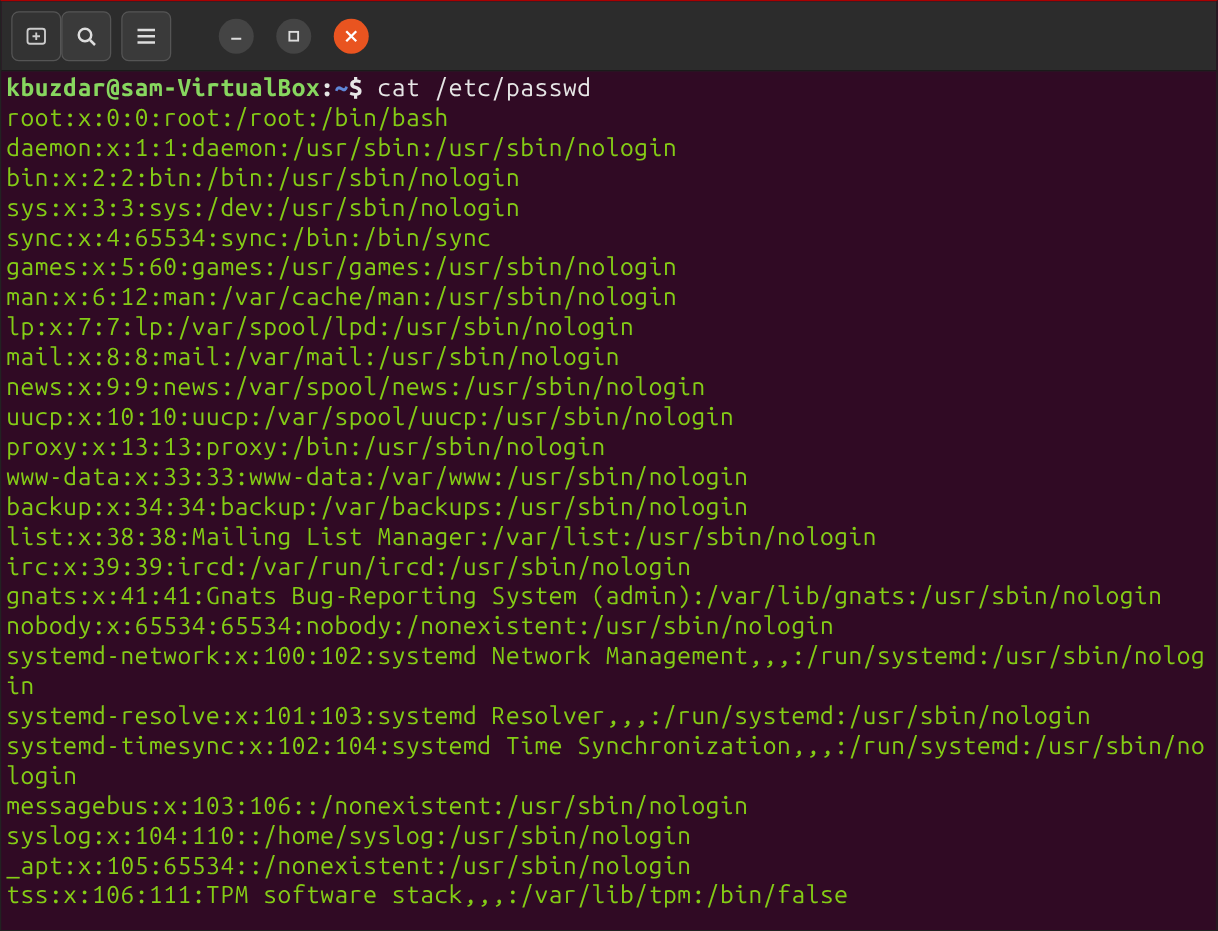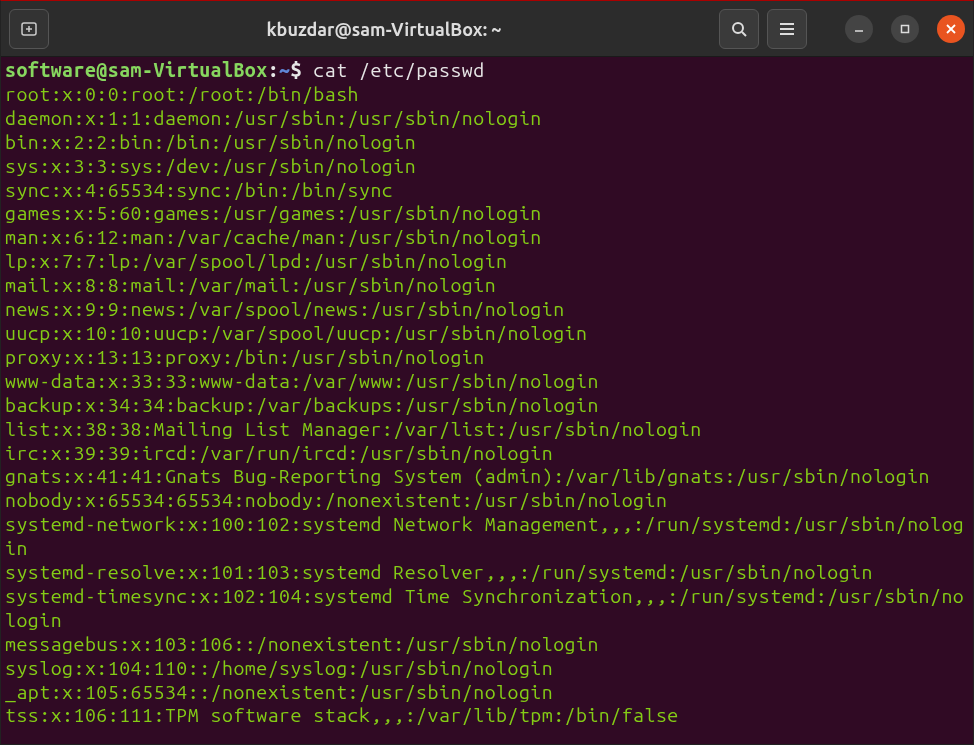--- a/index.html
+++ b/index.html
@@ -121,21 +121,20 @@
 <div class="titlebar">
   <div class="titlebar-left">
     <div class="new-tab-btn">
       <svg width="18" height="18" viewBox="0 0 18 18" fill="none" stroke="#ccc" stroke-width="1.5">
         <rect x="2" y="3" width="14" height="12" rx="2"></rect>
         <line x1="9" y1="6" x2="9" y2="12"></line>
         <line x1="6" y1="9" x2="12" y2="9"></line>
       </svg>
     </div>
   </div>
-  <div class="title-text">kbuzdar@sam-VirtualBox: ~</div>
   <div class="titlebar-right">
     <div class="header-btn">
       <svg width="16" height="16" viewBox="0 0 16 16" fill="none" stroke="#ddd" stroke-width="2">
         <circle cx="7" cy="7" r="5"></circle>
         <line x1="11" y1="11" x2="15" y2="15"></line>
       </svg>
     </div>
     <div class="header-btn">
       <svg width="16" height="14" viewBox="0 0 16 14" fill="none" stroke="#ddd" stroke-width="2">
         <line x1="1" y1="2" x2="15" y2="2"></line>
@@ -156,14 +155,14 @@
     </div>
     <div class="window-btn close">
       <svg width="10" height="10" viewBox="0 0 10 10" stroke="#fff" stroke-width="1.8">
         <line x1="1" y1="1" x2="9" y2="9"></line>
         <line x1="9" y1="1" x2="1" y2="9"></line>
       </svg>
     </div>
   </div>
 </div>
 
-<div class="terminal"><span class="prompt-user">software@sam-VirtualBox</span><span class="prompt-colon">:</span><span class="prompt-path">~</span><span class="prompt-dollar">$</span> <span class="command">cat /etc/passwd</span>
+<div class="terminal"><span class="prompt-user">kbuzdar@sam-VirtualBox</span><span class="prompt-colon">:</span><span class="prompt-path">~</span><span class="prompt-dollar">$</span> <span class="command">cat /etc/passwd</span>
 <div id="output-container"><div class="output-line">root:x:0:0:root:/root:/bin/bash</div><div class="output-line">daemon:x:1:1:daemon:/usr/sbin:/usr/sbin/nologin</div><div class="output-line">bin:x:2:2:bin:/bin:/usr/sbin/nologin</div><div class="output-line">sys:x:3:3:sys:/dev:/usr/sbin/nologin</div><div class="output-line">sync:x:4:65534:sync:/bin:/bin/sync</div><div class="output-line">games:x:5:60:games:/usr/games:/usr/sbin/nologin</div><div class="output-line">man:x:6:12:man:/var/cache/man:/usr/sbin/nologin</div><div class="output-line">lp:x:7:7:lp:/var/spool/lpd:/usr/sbin/nologin</div><div class="output-line">mail:x:8:8:mail:/var/mail:/usr/sbin/nologin</div><div class="output-line">news:x:9:9:news:/var/spool/news:/usr/sbin/nologin</div><div class="output-line">uucp:x:10:10:uucp:/var/spool/uucp:/usr/sbin/nologin</div><div class="output-line">proxy:x:13:13:proxy:/bin:/usr/sbin/nologin</div><div class="output-line">www-data:x:33:33:www-data:/var/www:/usr/sbin/nologin</div><div class="output-line">backup:x:34:34:backup:/var/backups:/usr/sbin/nologin</div><div class="output-line">list:x:38:38:Mailing List Manager:/var/list:/usr/sbin/nologin</div><div class="output-line">irc:x:39:39:ircd:/var/run/ircd:/usr/sbin/nologin</div><div class="output-line">gnats:x:41:41:Gnats Bug-Reporting System (admin):/var/lib/gnats:/usr/sbin/nologin</div><div class="output-line">nobody:x:65534:65534:nobody:/nonexistent:/usr/sbin/nologin</div><div class="output-line">systemd-network:x:100:102:systemd Network Management,,,:/run/systemd:/usr/sbin/nologin</div><div class="output-line">systemd-resolve:x:101:103:systemd Resolver,,,:/run/systemd:/usr/sbin/nologin</div><div class="output-line">systemd-timesync:x:102:104:systemd Time Synchronization,,,:/run/systemd:/usr/sbin/nologin</div><div class="output-line">messagebus:x:103:106::/nonexistent:/usr/sbin/nologin</div><div class="output-line">syslog:x:104:110::/home/syslog:/usr/sbin/nologin</div><div class="output-line">_apt:x:105:65534::/nonexistent:/usr/sbin/nologin</div><div class="output-line">tss:x:106:111:TPM software stack,,,:/var/lib/tpm:/bin/false</div></div></div>
 
 </body></html>

